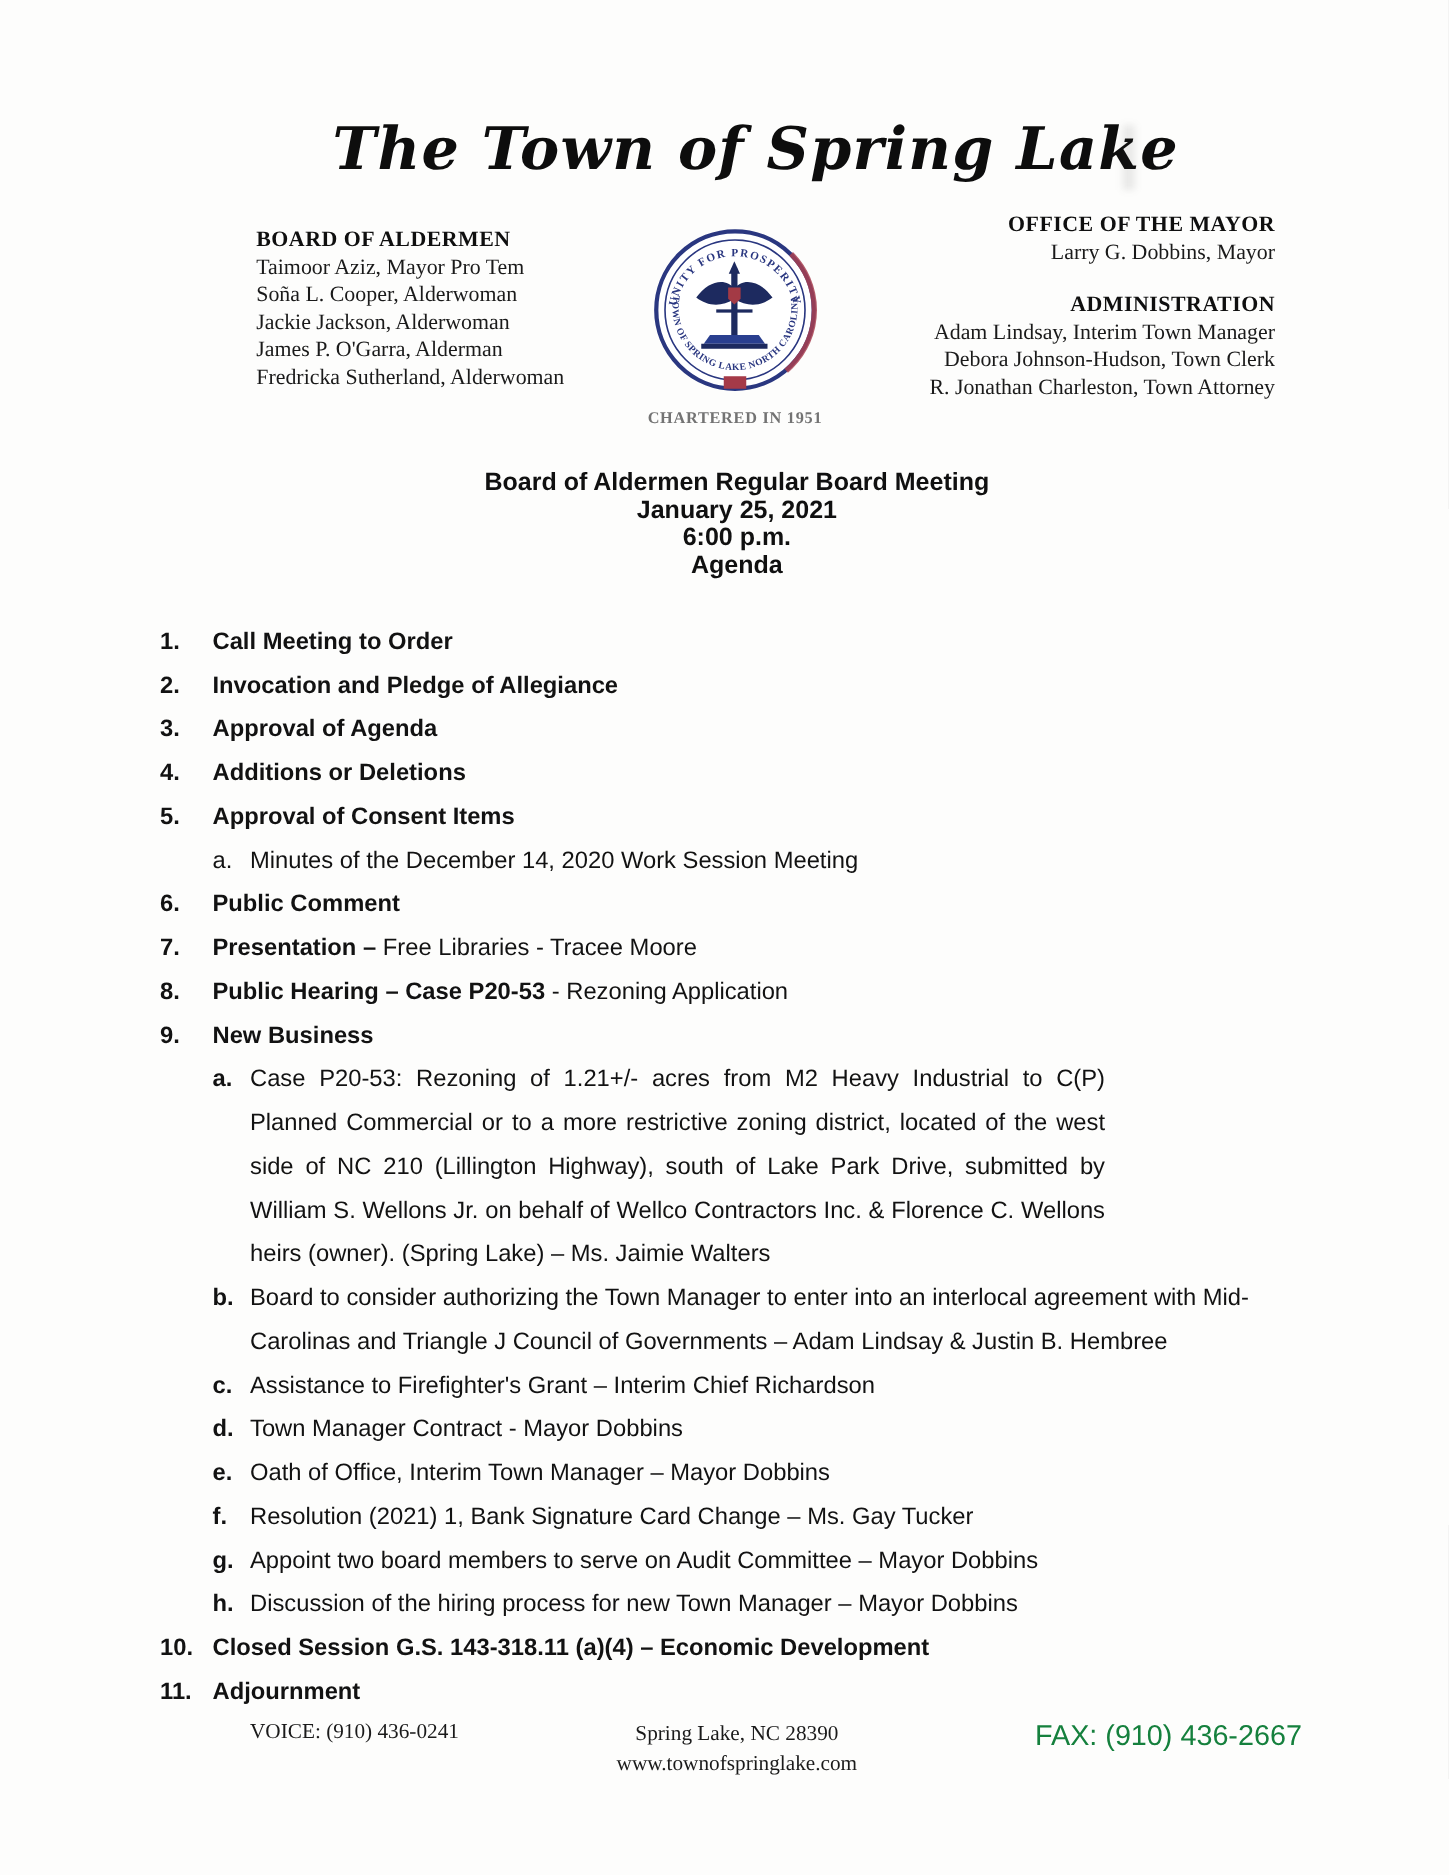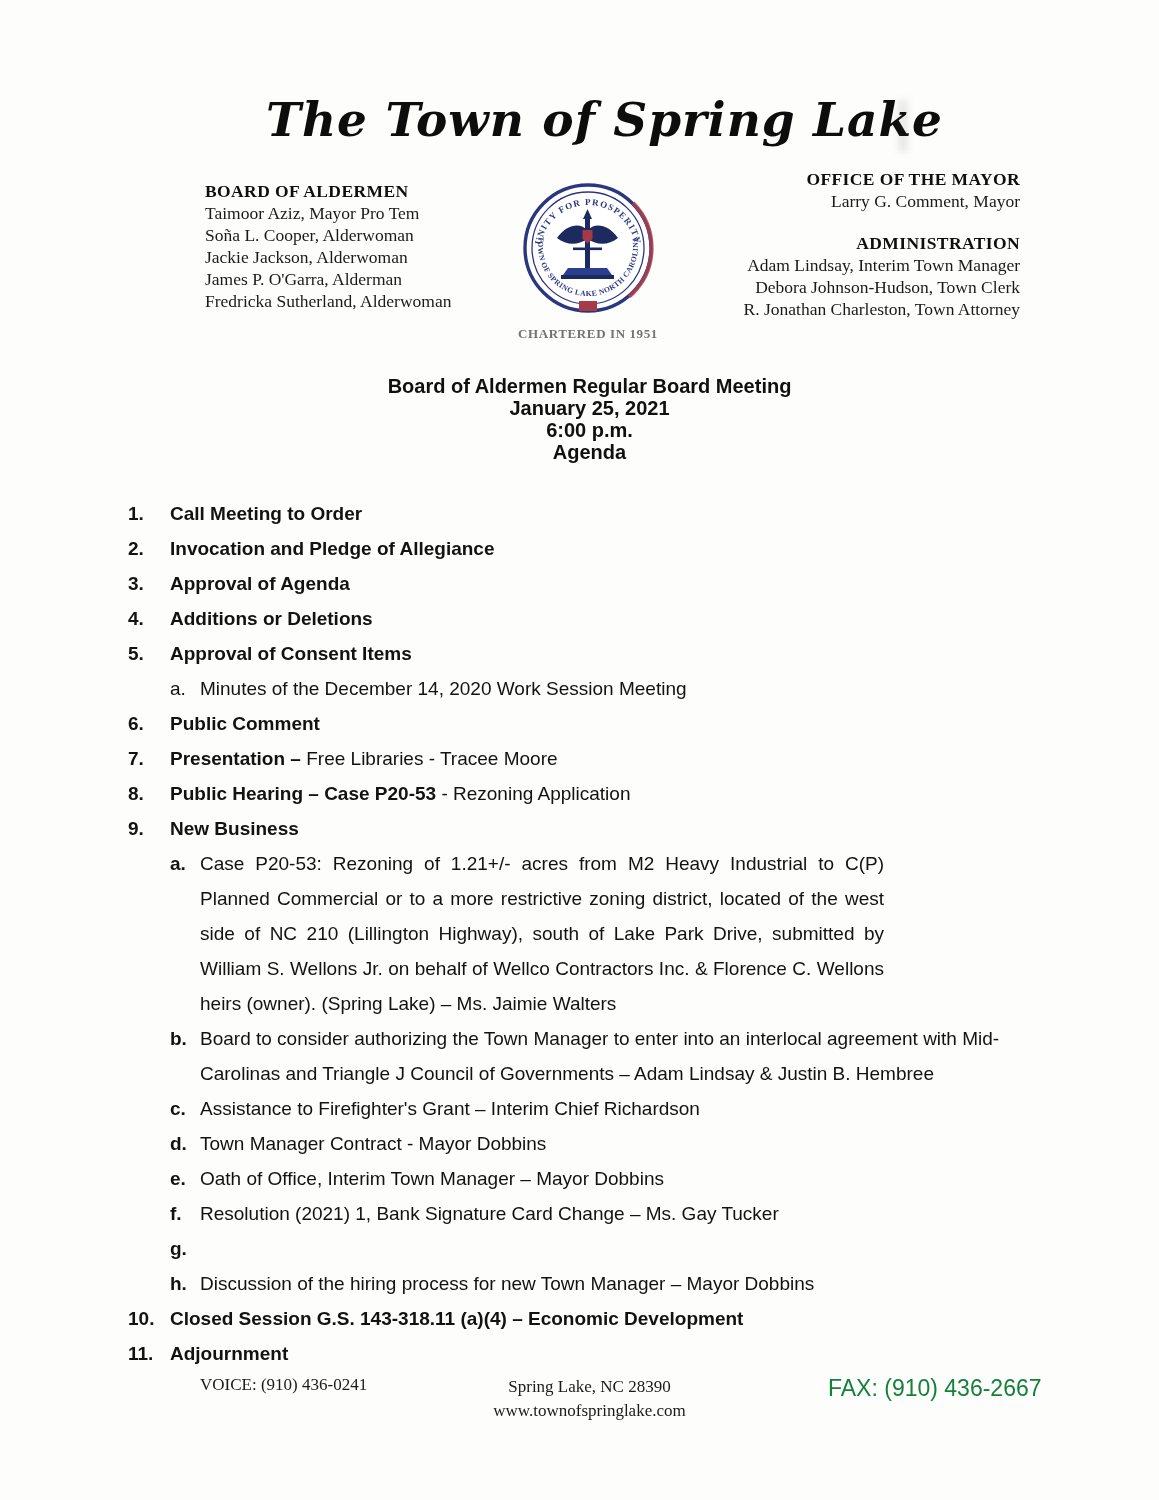--- a/index.html
+++ b/index.html
@@ -110,21 +110,21 @@
         <path d="M 47,87 L 86,87 L 91,94 L 42,94 Z" fill="#2a3f8f"></path>
         <rect x="40" y="94" width="53" height="4" fill="#1d2a5f"></rect>
       </g>
       <rect x="58" y="120" width="18" height="10" fill="#a53a48"></rect>
     </svg>
   </div>
   <div class="chartered">CHARTERED IN 1951</div>
 
   <div class="serifBlock mayor-block">
     <div class="block-heading">OFFICE OF THE MAYOR</div>
-    <div>Larry G. Comment, Mayor</div>
+    <div>Larry G. Dobbins, Mayor</div>
     <div class="admin-gap"></div>
     <div class="block-heading">ADMINISTRATION</div>
     <div>Adam Lindsay, Interim Town Manager</div>
     <div>Debora Johnson-Hudson, Town Clerk</div>
     <div>R. Jonathan Charleston, Town Attorney</div>
   </div>
 
   <div class="meeting-block">
     <div>Board of Aldermen Regular Board Meeting</div>
     <div>January 25, 2021</div>
@@ -194,20 +194,21 @@
     <div class="row sub">
       <span class="letter">e.</span>
       <span class="text">Oath of Office, Interim Town Manager – Mayor Dobbins</span>
     </div>
     <div class="row sub">
       <span class="letter">f.</span>
       <span class="text">Resolution (2021) 1, Bank Signature Card Change – Ms. Gay Tucker</span>
     </div>
     <div class="row sub">
       <span class="letter">g.</span>
+      <span class="text">Appoint two board members to serve on Audit Committee – Mayor Dobbins</span>
     </div>
     <div class="row sub">
       <span class="letter">h.</span>
       <span class="text">Discussion of the hiring process for new Town Manager – Mayor Dobbins</span>
     </div>
 
     <div class="row">
       <span class="num">10.</span>
       <span class="lbl"><b class="bp">Closed Session G.S. 143-318.11 (a)(4) – Economic Development</b></span>
     </div>

